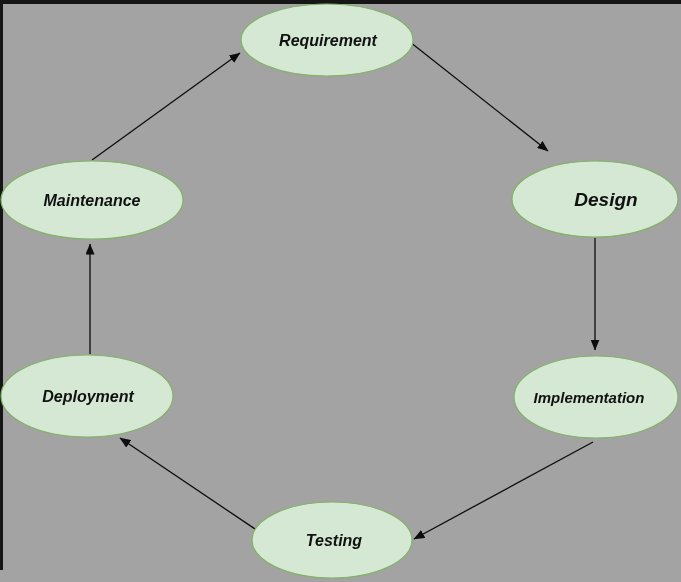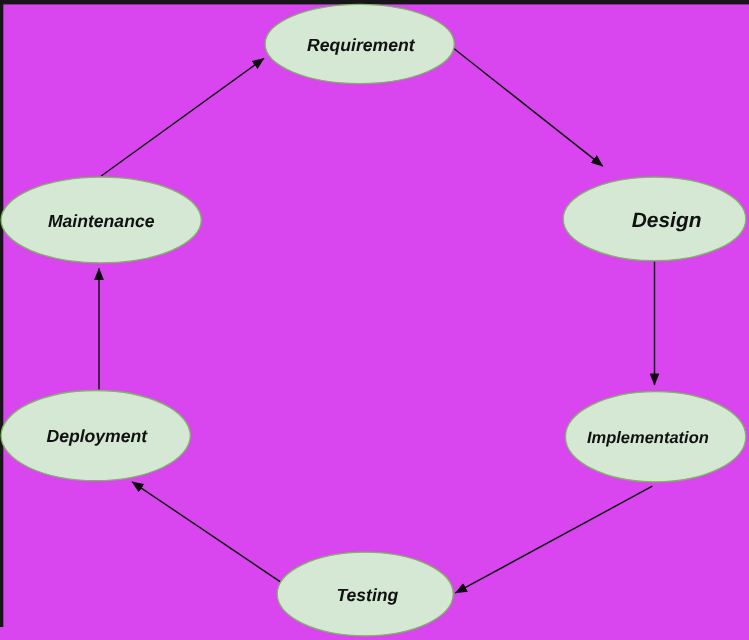--- a/index.html
+++ b/index.html
@@ -8,21 +8,21 @@
     background: #ffffff;
     width: 681px;
     height: 582px;
     overflow: hidden;
     font-family: "Liberation Sans", sans-serif;
   }
   .stage {
     position: relative;
     width: 681px;
     height: 582px;
-    background: #d946ef;
+    background: #a3a3a3;
   }
   svg { display: block; }
   .node-label {
     fill: #111111;
     font-family: "Liberation Sans", sans-serif;
     font-weight: bold;
     font-style: italic;
     text-anchor: middle;
   }
   .edge-line {

